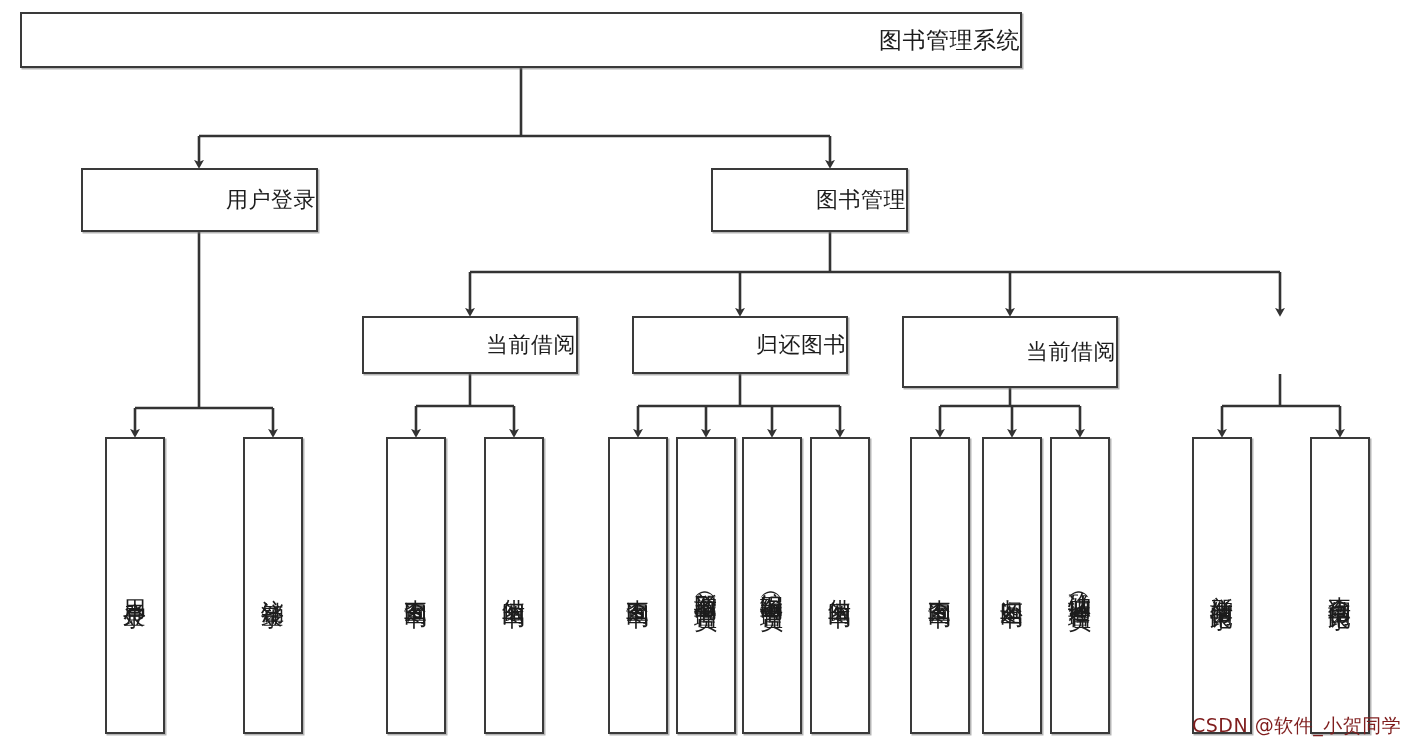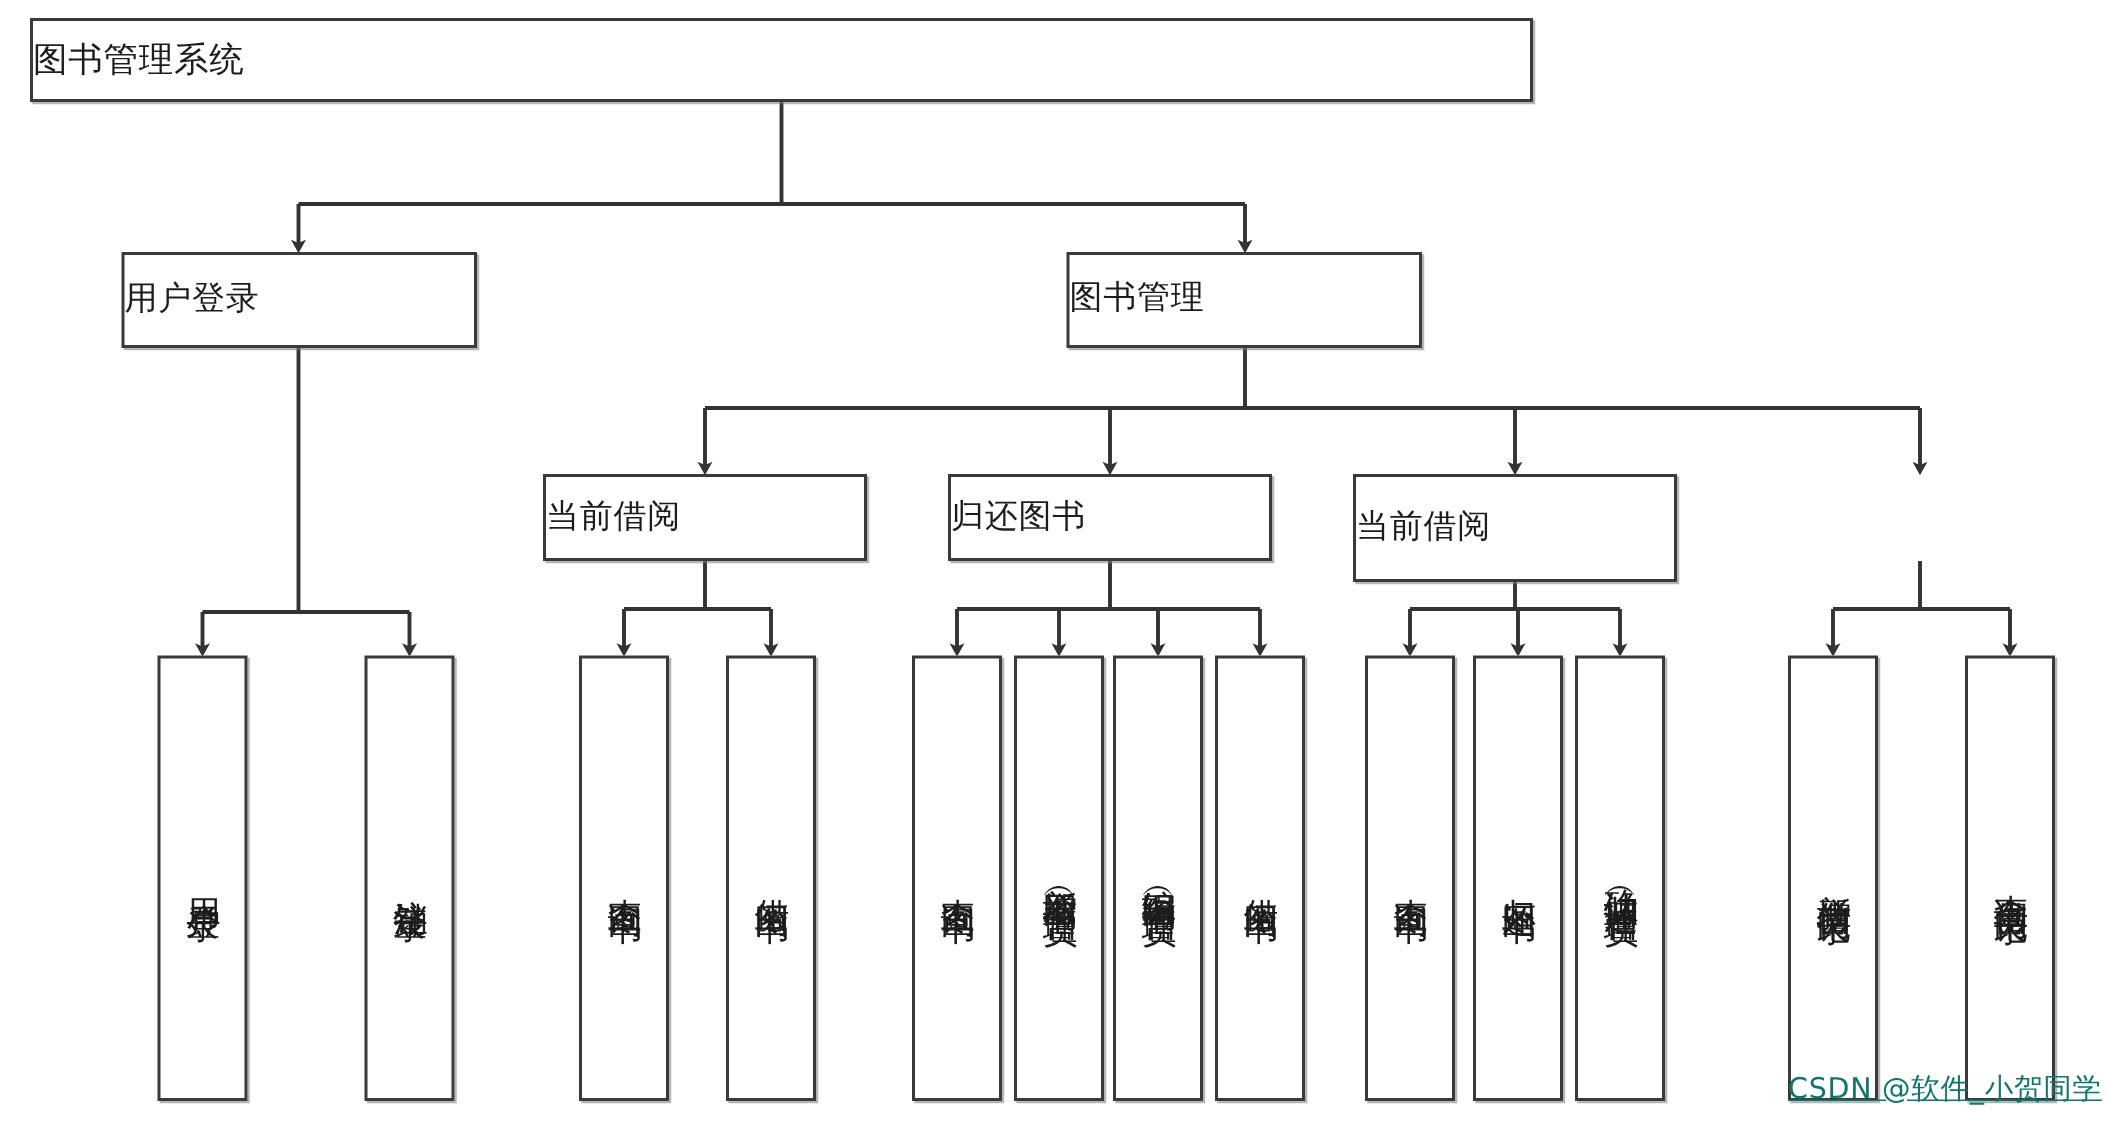--- a/index.html
+++ b/index.html
@@ -28,21 +28,21 @@
     pointer-events: none;
   }
   .node {
     position: absolute;
     box-sizing: border-box;
     background: #ffffff;
     border: 2px solid #3a3a3a;
     box-shadow: 1.5px 1.5px 0 0 rgba(120,120,120,0.55);
     display: flex;
     align-items: center;
-    justify-content: flex-start;
+    justify-content: flex-end;
     z-index: 2;
   }
   .node .label {
     font-size: 22px;
     line-height: 1.08;
     letter-spacing: 0.5px;
     color: #1c1c1c;
     text-align: center;
     white-space: nowrap;
   }
@@ -56,26 +56,25 @@
     text-orientation: upright;
     font-size: 23px;
     line-height: 1.14;
     letter-spacing: 2.5px;
     white-space: normal;
     max-height: 100%;
   }
   .watermark {
     position: absolute;
     font-size: 19px;
-    color: #0f766e;
+    color: #7f1d1d;
     letter-spacing: 0.5px;
     white-space: nowrap;
     z-index: 3;
     font-family: "DejaVu Sans", "Liberation Sans", sans-serif;
-    text-decoration: underline;
   }
 </style>
 </head>
 <body>
 
 <div id="canvas">
 
   <svg id="edges" viewBox="0 0 1405 747" width="1405" height="747">
     <defs>
       <marker id="arrow" markerWidth="11" markerHeight="11" refX="4.2" refY="5" orient="auto" markerUnits="userSpaceOnUse">
@@ -127,21 +126,21 @@
     </g>
   </svg>
 
   <div class="node root" style="left:20px; top:12px; width:1002px; height:56px;">
     <span class="label">图书管理系统</span>
   </div>
 
   <div class="node" style="left:81px; top:168px; width:237px; height:64px;">
     <span class="label">用户登录</span>
   </div>
-  <div class="node" style="left:711px; top:168px; width:237px; height:64px;font-family:Liberation Mono, monospace;">
+  <div class="node" style="left:711px; top:168px; width:197px; height:64px;">
     <span class="label">图书管理</span>
   </div>
 
   <div class="node" style="left:362px; top:316px; width:216px; height:58px;">
     <span class="label">当前借阅</span>
   </div>
   <div class="node" style="left:632px; top:316px; width:216px; height:58px;">
     <span class="label">归还图书</span>
   </div>
   <div class="node" style="left:902px; top:316px; width:216px; height:72px;">

